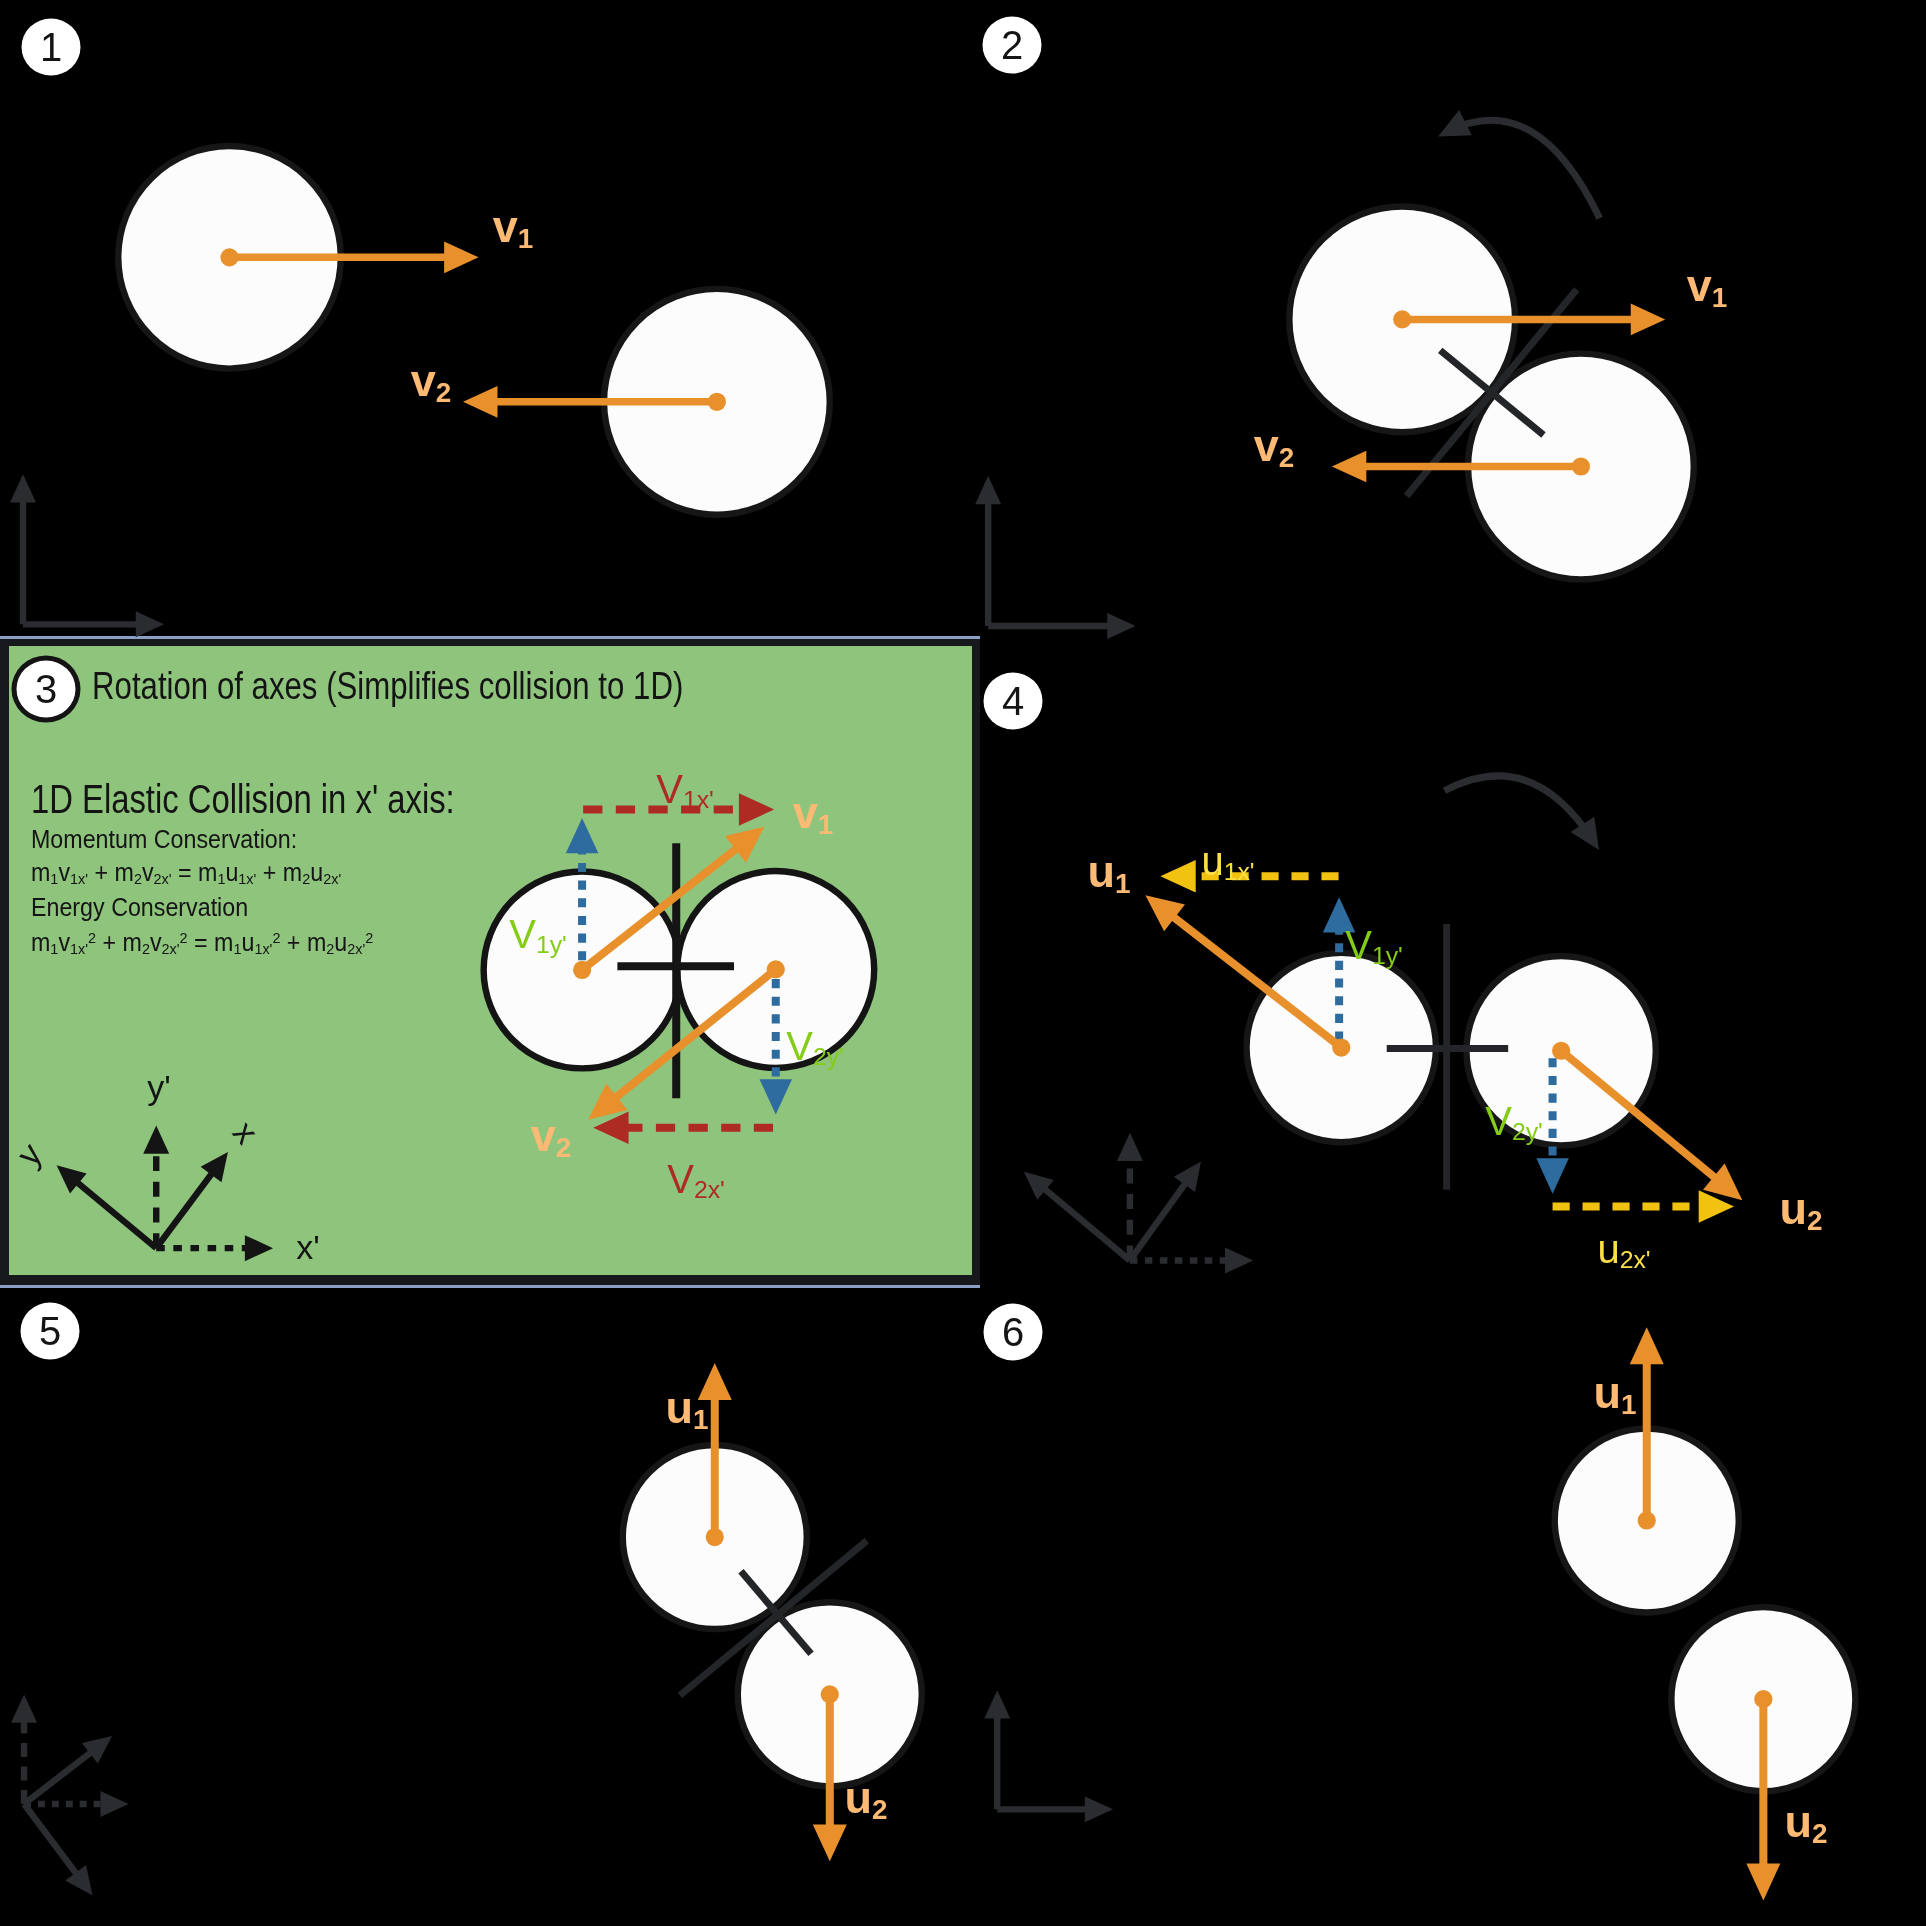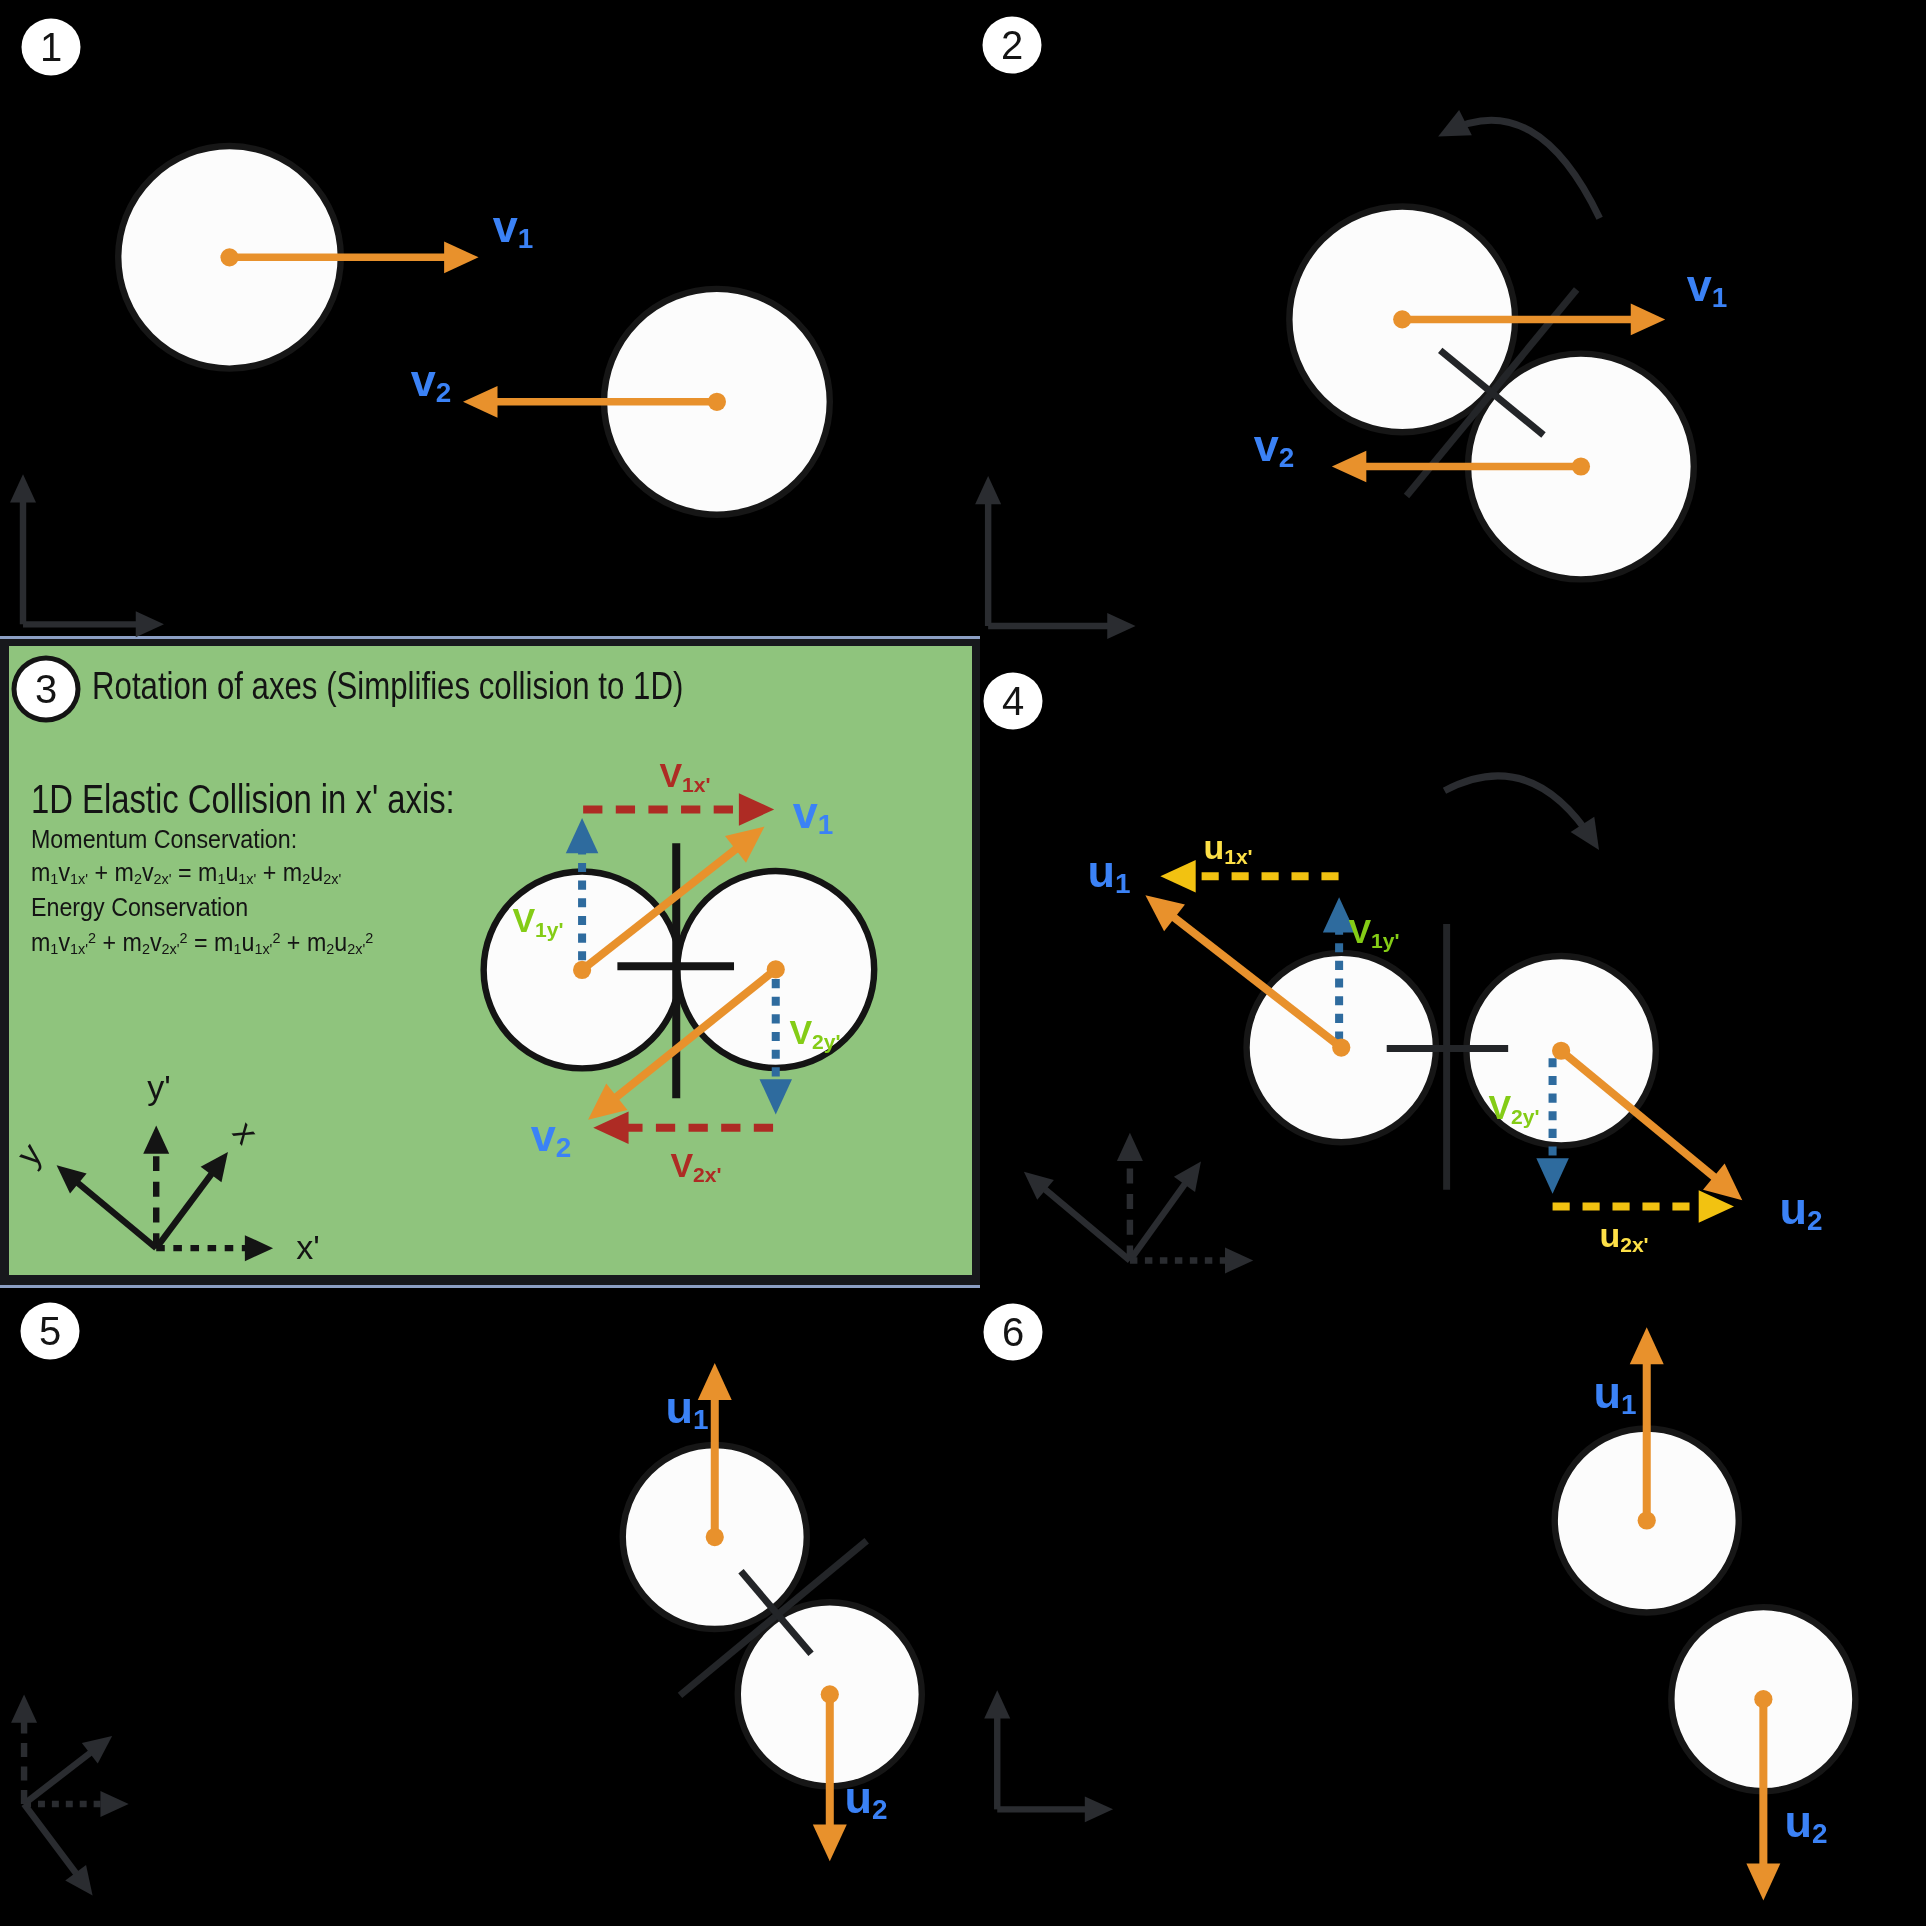--- a/index.html
+++ b/index.html
@@ -25,23 +25,23 @@
     transform:translate(-50%,-50%);color:#141414;font-size:40px;font-weight:500;
   }
   .badge.ringed{border:5.9px solid #141414;box-sizing:content-box;}
   
   .vlab{
     position:absolute;transform:translate(-50%,-50%);
     font-weight:700;font-size:45px;line-height:1;white-space:nowrap;
   }
   .complab{
     position:absolute;transform:translate(-50%,-50%);
-    font-weight:700;font-size:34px;line-height:1;white-space:nowrap;
-  }
-  .c-orange{color:#3b82f6;}
+    font-weight:400;font-size:40px;line-height:1;white-space:nowrap;margin-top:14px;
+  }
+  .c-orange{color:#fdba74;}
   .c-red{color:#AE2B24;}
   .c-blue{color:#84cc16;}
   .c-yellow{color:#fde047;}
   sub{font-size:62%;vertical-align:baseline;position:relative;top:0.22em;line-height:0;}
   sup{font-size:62%;vertical-align:baseline;position:relative;top:-0.52em;line-height:0;}
   
   .p3title{
     position:absolute;left:92px;top:665px;font-size:39px;color:#141414;
     transform:scaleX(0.80);transform-origin:0 0;white-space:nowrap;line-height:1.1;
   }

